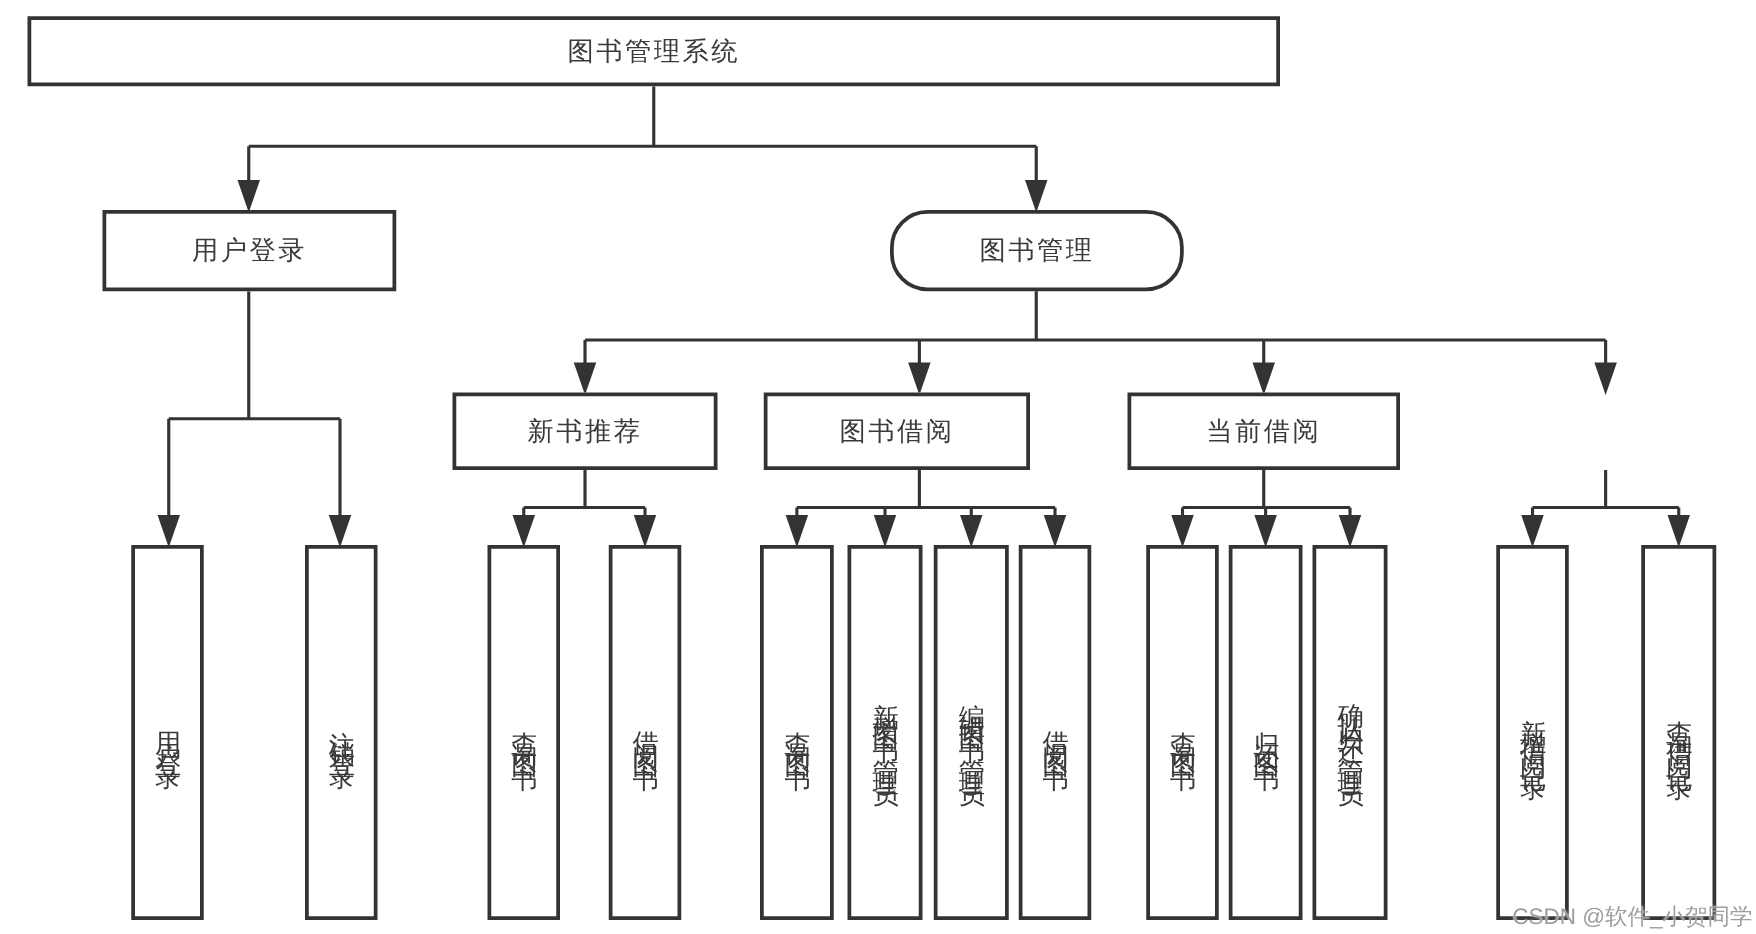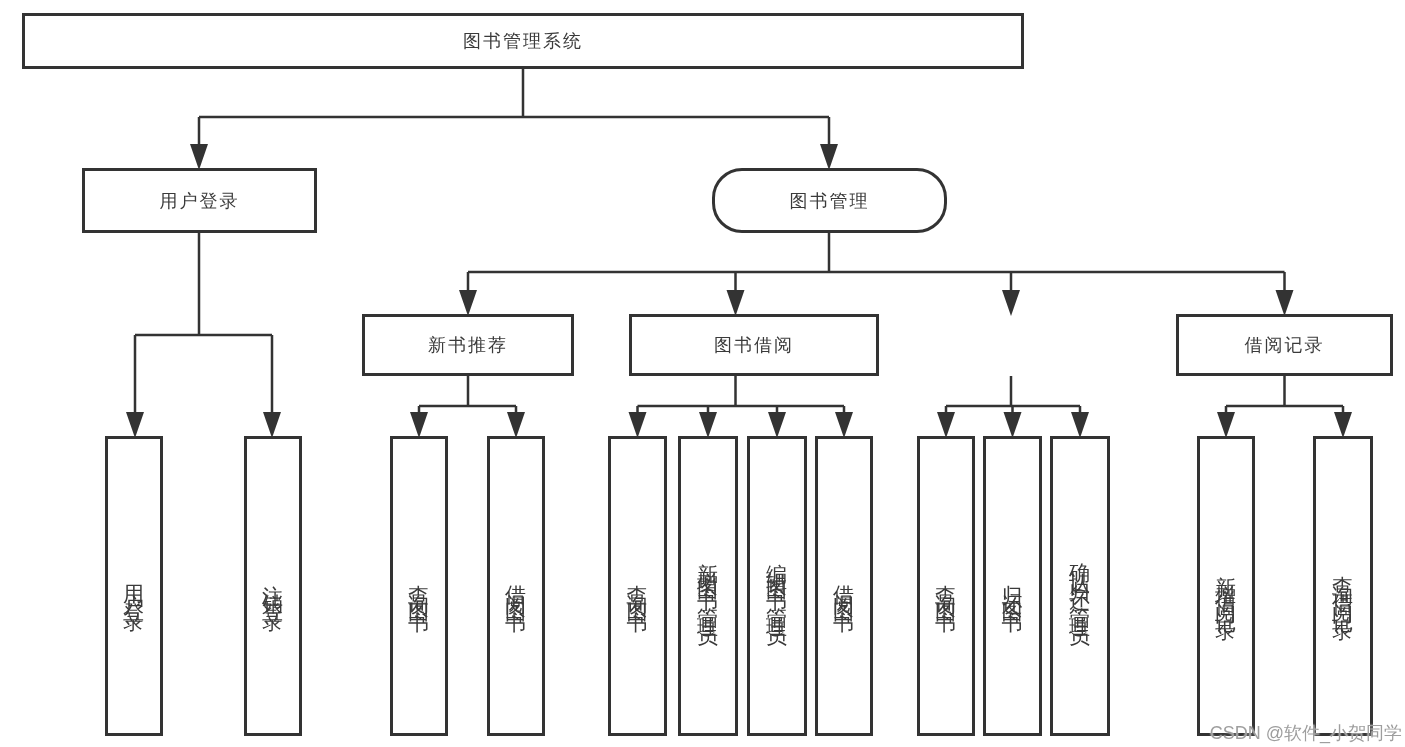--- a/index.html
+++ b/index.html
@@ -22,36 +22,36 @@
   }
   .box{
     position:absolute;
     box-sizing:border-box;
     border:3px solid var(--line);
     background:var(--box-bg);
     display:flex;align-items:center;justify-content:center;
     color:var(--text);
   }
   .hlabel{
-    font-size:18px;line-height:1;letter-spacing:2px;
+    font-size:21px;line-height:1;letter-spacing:2px;
     white-space:nowrap;
   }
   .leaf-label{
     writing-mode:vertical-rl;
     text-orientation:mixed;
     font-size:21px;line-height:1;
     letter-spacing:9px;
     white-space:nowrap;
   }
   .root{left:22px;top:13px;width:1002px;height:56px;}
   .l2a{left:82px;top:168px;width:235px;height:65px;}
   .l2b{left:712px;top:168px;width:235px;height:65px;border-radius:30px;}
   .l3{top:314px;height:62px;}
   .l3a{left:362px;width:212px;}
-  .l3b{left:629px;width:250px;}
+  .l3b{left:611px;width:213px;}
   .l3c{left:902px;width:218px;}
   .l3d{left:1176px;width:217px;}
   .leaf{top:436px;height:300px;}
   .watermark{
     position:absolute;right:3px;bottom:5px;
     font-size:18px;line-height:1;
     color:var(--wm);
     text-shadow:0 0 2px #ffffff;
     z-index:5;
     white-space:nowrap;
@@ -111,22 +111,22 @@
   <div class="box l2b">
     <span class="hlabel">图书管理</span>
   </div>
 
   <div class="box l3 l3a">
     <span class="hlabel">新书推荐</span>
   </div>
   <div class="box l3 l3b">
     <span class="hlabel">图书借阅</span>
   </div>
-  <div class="box l3 l3d">
-    <span class="hlabel">借阅记录</span>
+  <div class="box l3 l3c">
+    <span class="hlabel">当前借阅</span>
   </div>
 
   <div class="box leaf" style="left:105px;width:58px;">
     <span class="leaf-label">用户登录</span>
   </div>
   <div class="box leaf" style="left:244px;width:58px;">
     <span class="leaf-label">注销登录</span>
   </div>
 
   <div class="box leaf" style="left:390px;width:58px;">

